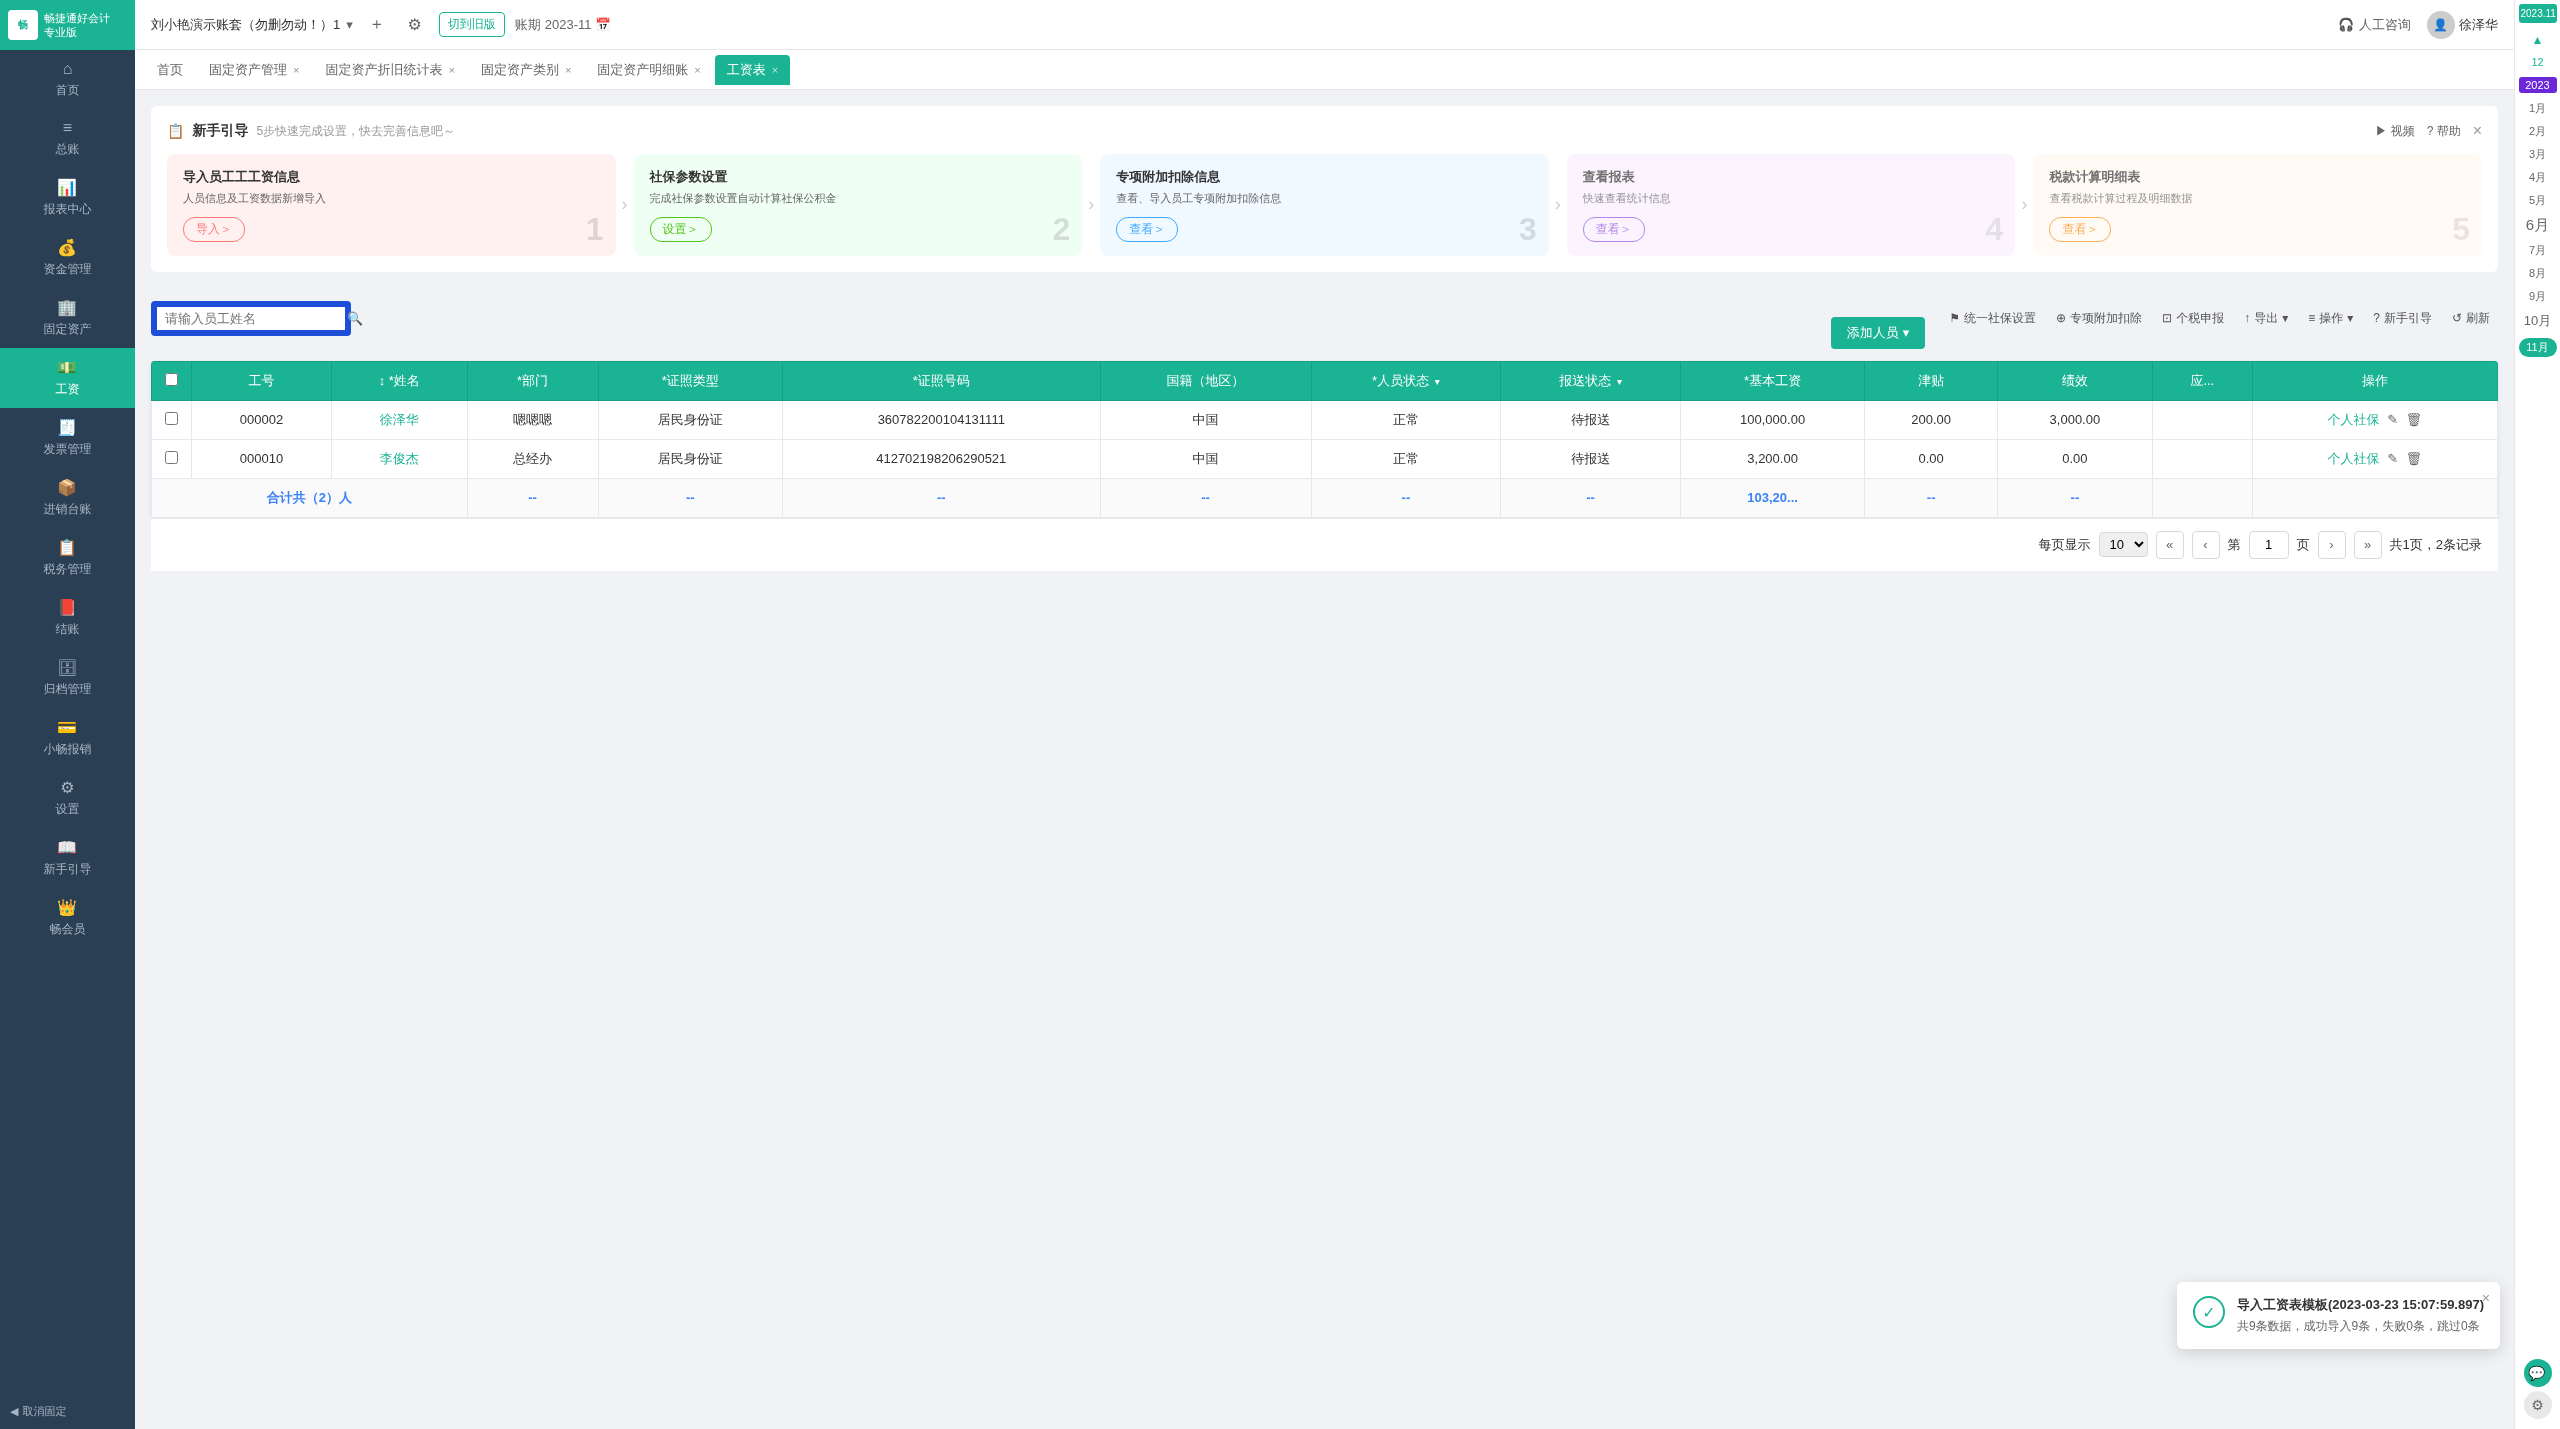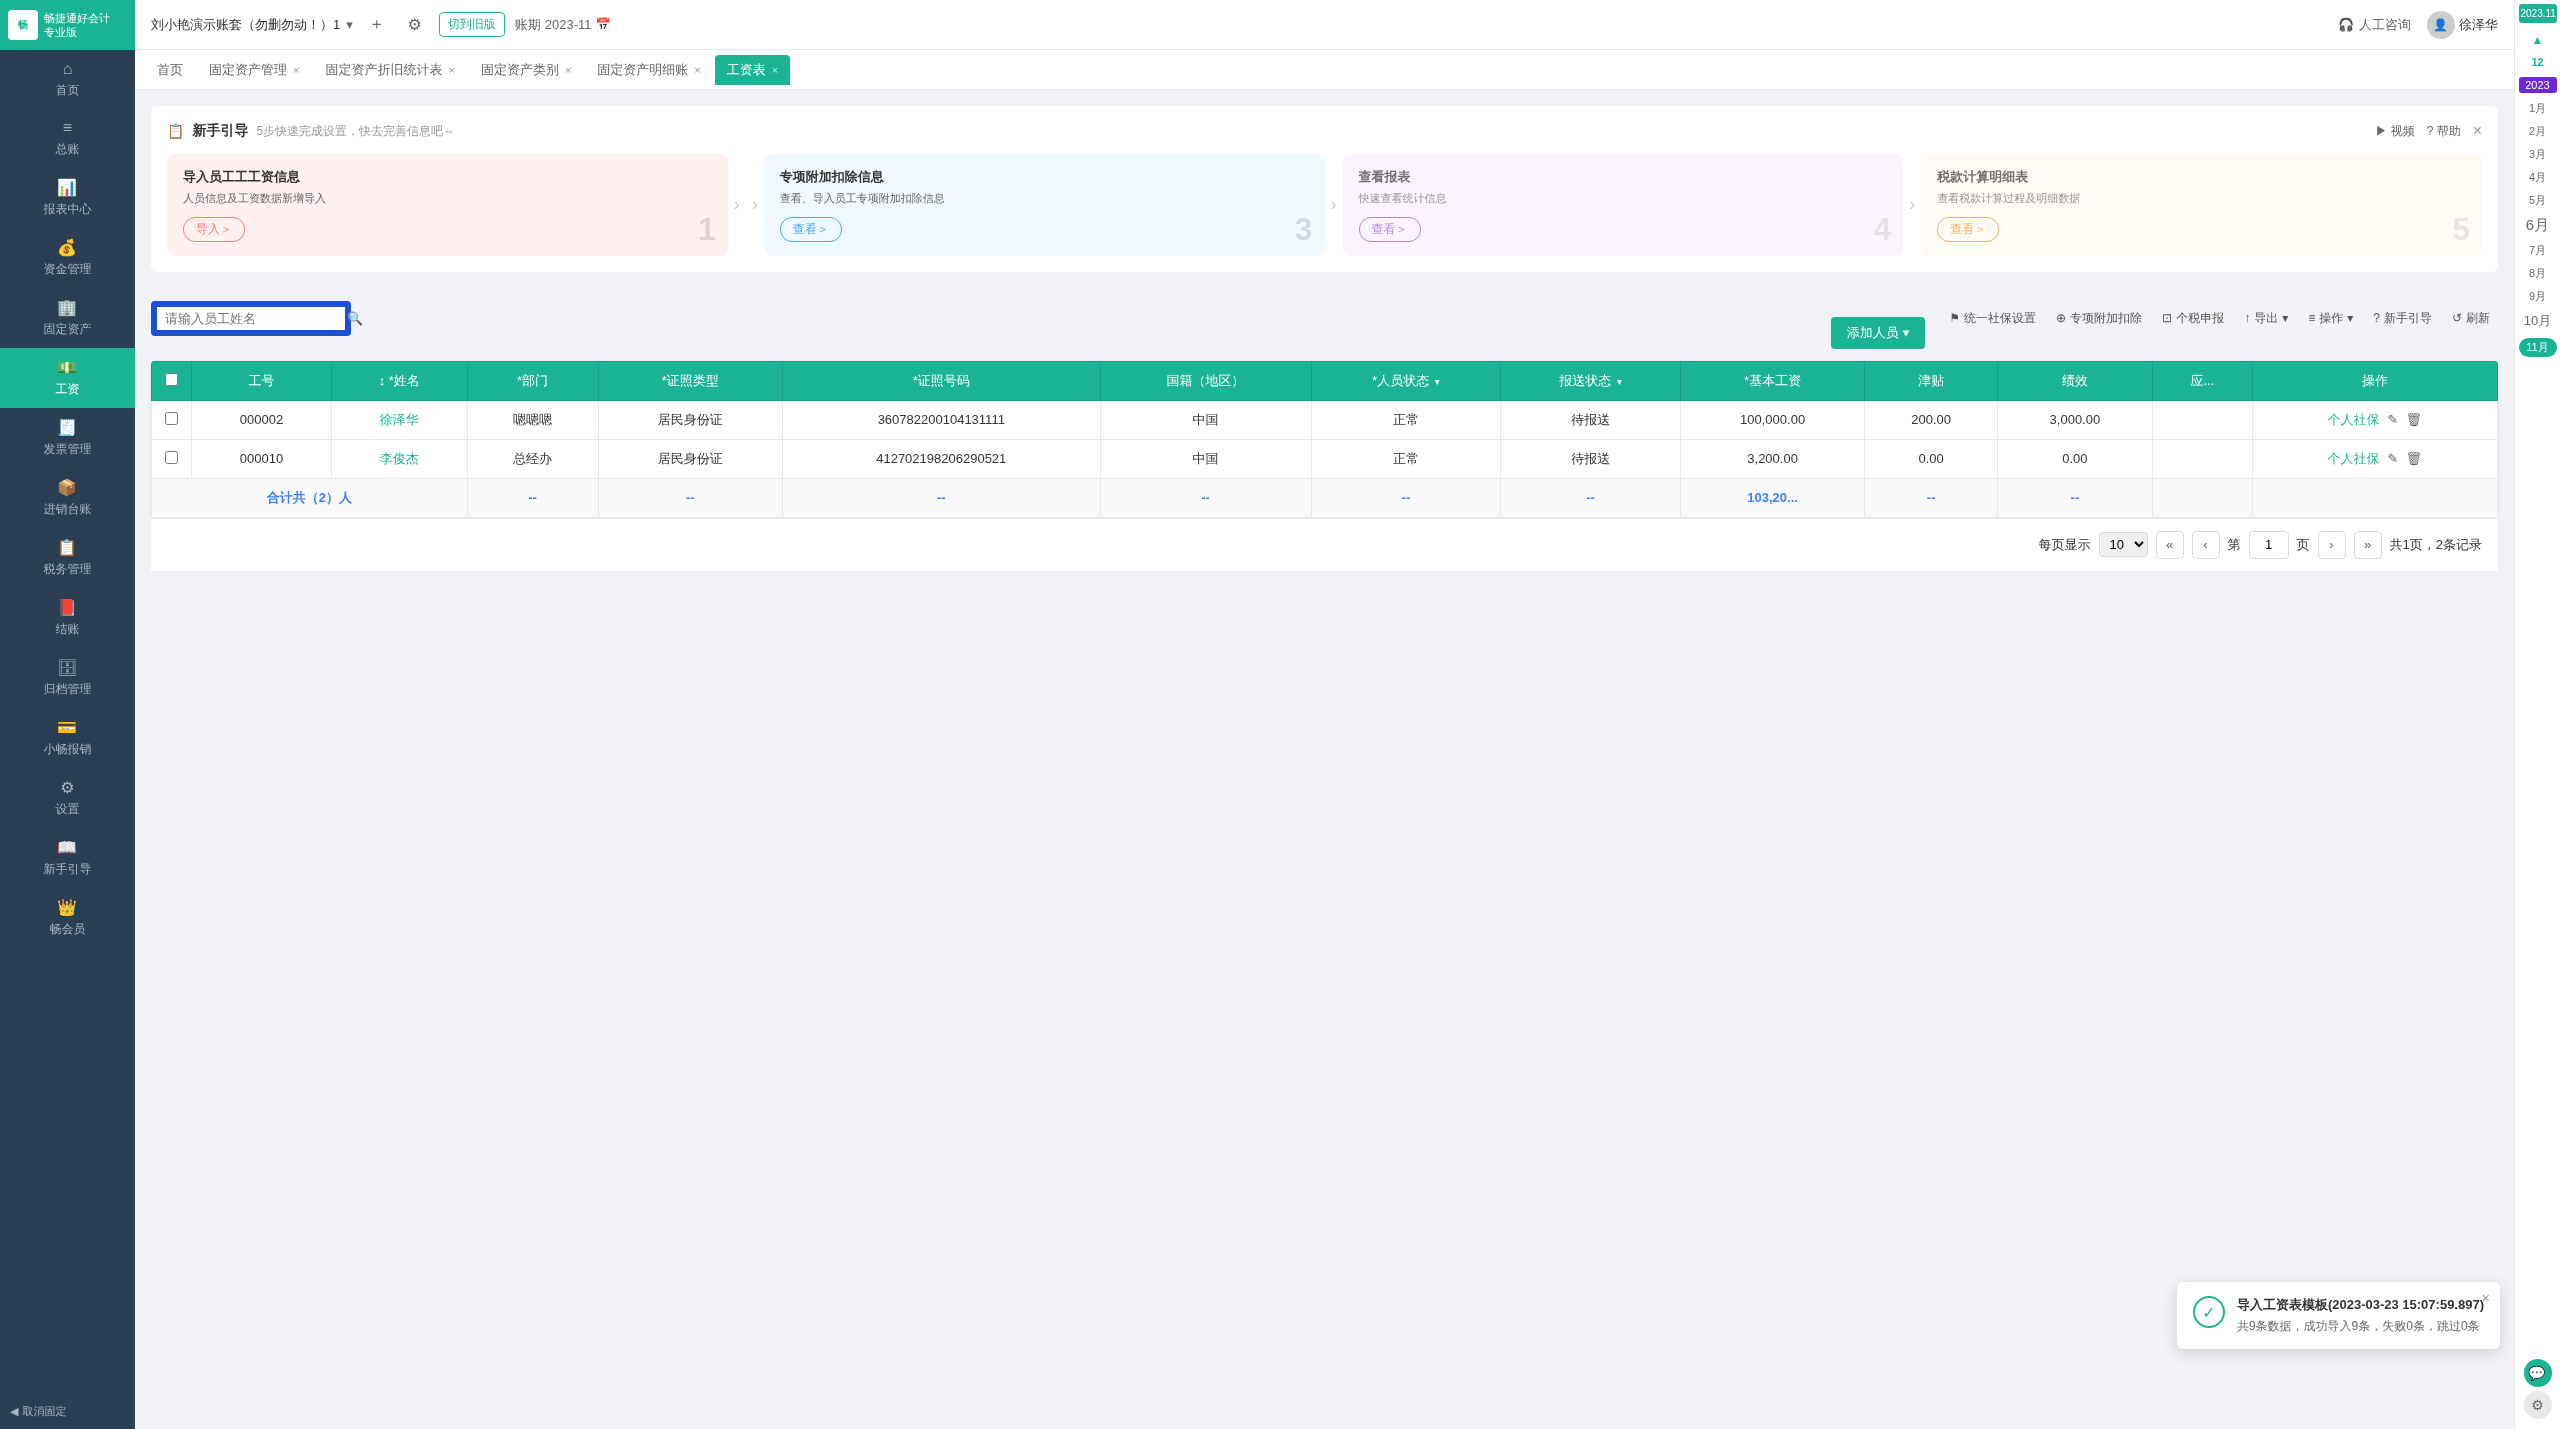--- a/index.html
+++ b/index.html
@@ -646,20 +646,26 @@
       <div class="guide-steps">
 
         <div class="guide-step step-1">
           <div class="step-title">导入员工工工资信息</div>
           <div class="step-desc">人员信息及工资数据新增导入</div>
           <div class="step-btn" style="color:#ff7875;border-color:#ff7875;">导入＞</div>
           <div class="step-number">1</div>
         </div>
         <div class="step-arrow">›</div>
 
+        <div class="guide-step step-2">
+          <div class="step-title">社保参数设置</div>
+          <div class="step-desc">完成社保参数设置自动计算社保公积金</div>
+          <div class="step-btn" style="color:#52c41a;border-color:#52c41a;">设置＞</div>
+          <div class="step-number">2</div>
+        </div>
         <div class="step-arrow">›</div>
 
         <div class="guide-step step-3">
           <div class="step-title">专项附加扣除信息</div>
           <div class="step-desc">查看、导入员工专项附加扣除信息</div>
           <div class="step-btn" style="color:#40a9ff;border-color:#40a9ff;">查看＞</div>
           <div class="step-number">3</div>
         </div>
         <div class="step-arrow">›</div>
 
@@ -836,21 +842,21 @@
   </div>
 
 
 </div>
 
 <div class="right-panel" style="width:46px;background:white;border-left:1px solid #e8e8e8;display:flex;flex-direction:column;align-items:center;padding:4px 0;flex-shrink:0;overflow:hidden;">
   <div style="background:#1ab394;color:white;font-size:10px;padding:4px 2px;border-radius:3px;margin-bottom:6px;width:38px;text-align:center;">2023.11</div>
   <div style="display:flex;align-items:center;gap:2px;margin-bottom:2px;">
     <span style="font-size:12px;color:#1ab394;">▲</span>
   </div>
-  <div style="font-size:11px;color:#1ab394;padding:3px 2px;cursor:pointer;width:38px;text-align:center;font-weight:bold;">12</div>
+  <div style="font-size:11px;color:#1ab394;padding:3px 2px;cursor:pointer;width:38px;text-align:center;font-weight:normal;">12</div>
   <div style="font-size:11px;background:#6d28d9;color:white;padding:2px;border-radius:3px;width:38px;text-align:center;margin:2px 0;">2023</div>
   <div style="font-size:11px;color:#666;padding:2px;width:38px;text-align:center;cursor:pointer;">1月</div>
   <div style="font-size:11px;color:#666;padding:2px;width:38px;text-align:center;cursor:pointer;">2月</div>
   <div style="font-size:11px;color:#666;padding:2px;width:38px;text-align:center;cursor:pointer;">3月</div>
   <div style="font-size:11px;color:#666;padding:2px;width:38px;text-align:center;cursor:pointer;">4月</div>
   <div style="font-size:11px;color:#666;padding:2px;width:38px;text-align:center;cursor:pointer;">5月</div>
   <div style="font-size:15px;color:#666;padding:2px;width:38px;text-align:center;cursor:pointer;">6月</div>
   <div style="font-size:11px;color:#666;padding:2px;width:38px;text-align:center;cursor:pointer;">7月</div>
   <div style="font-size:11px;color:#666;padding:2px;width:38px;text-align:center;cursor:pointer;">8月</div>
   <div style="font-size:11px;color:#666;padding:2px;width:38px;text-align:center;cursor:pointer;">9月</div>

